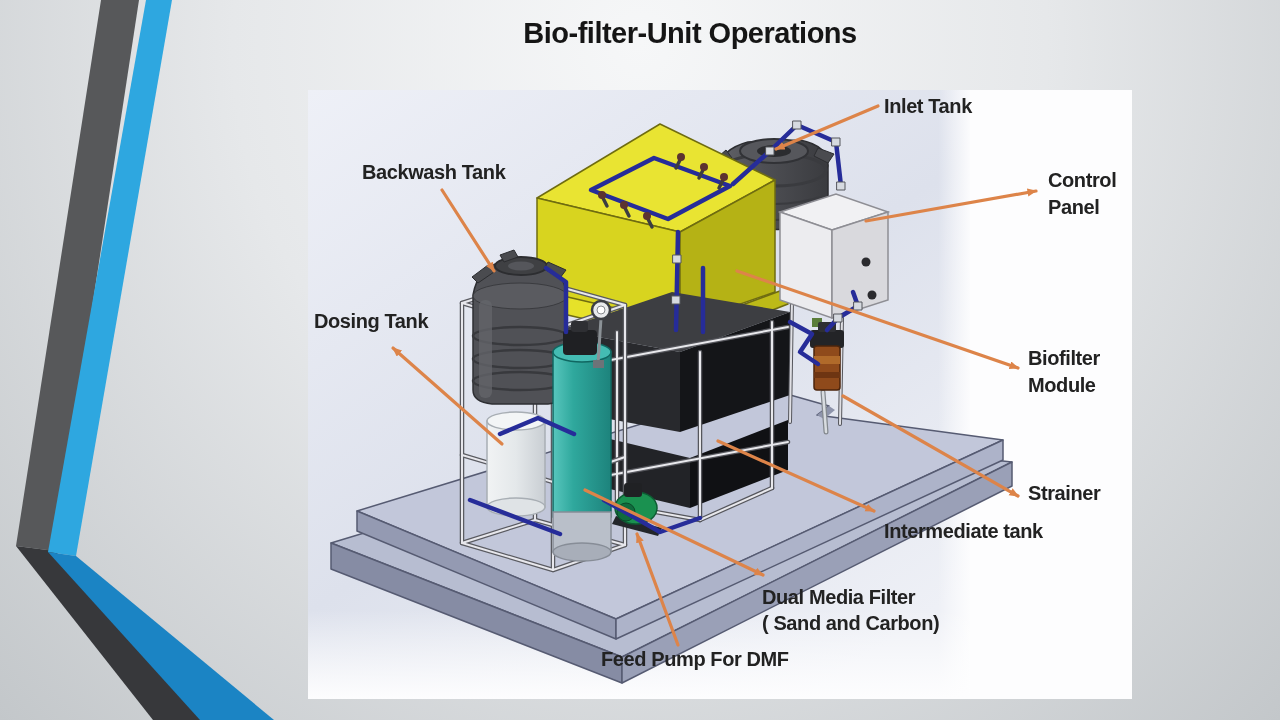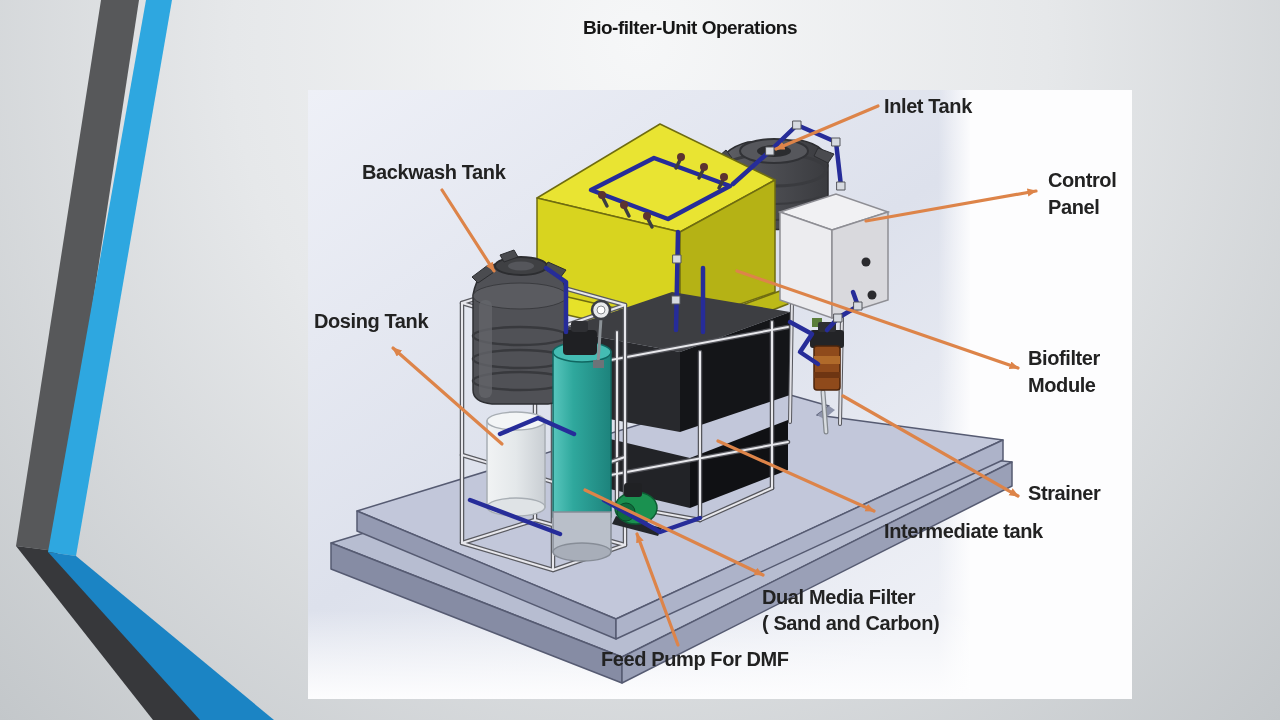--- a/index.html
+++ b/index.html
@@ -1,20 +1,20 @@
 <!DOCTYPE html>
 <html><head>
 <meta charset="utf-8">
 <style>
   html,body{margin:0;padding:0;}
   body{width:1280px;height:720px;overflow:hidden;font-family:"Liberation Sans",sans-serif;}
   .slide{position:relative;width:1280px;height:720px;
          background:radial-gradient(ellipse at 50% 6%, #f6f7f8 0%, #e6e8ea 45%, #c3c7ca 100%);}
   .slide-title{position:absolute;left:360px;top:17px;width:660px;text-align:center;
-               font-size:19px;font-weight:700;letter-spacing:-0.5px;color:#151515;}
+               font-size:29px;font-weight:700;letter-spacing:-0.5px;color:#151515;}
   svg{position:absolute;left:0;top:0;}
   text.lbl{font-family:"Liberation Sans",sans-serif;font-weight:700;font-size:20px;
            letter-spacing:-0.4px;fill:#222222;}
 </style>
 </head>
 <body>
 
 <div class="slide">
 
   <div class="slide-title">Bio-filter-Unit Operations</div>

